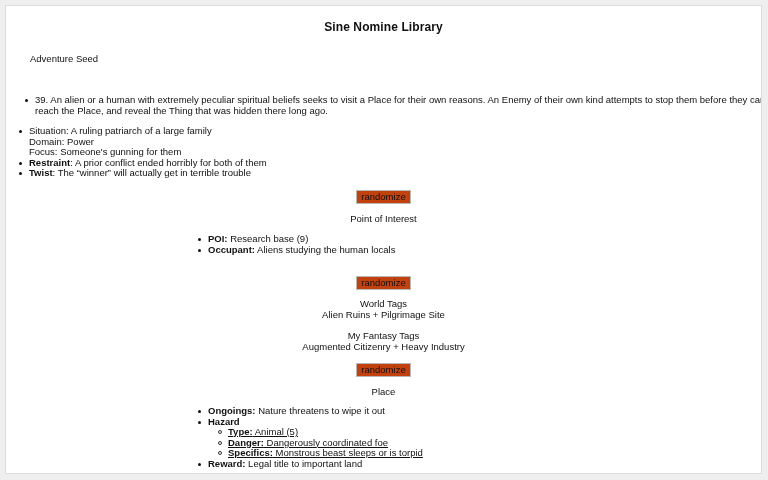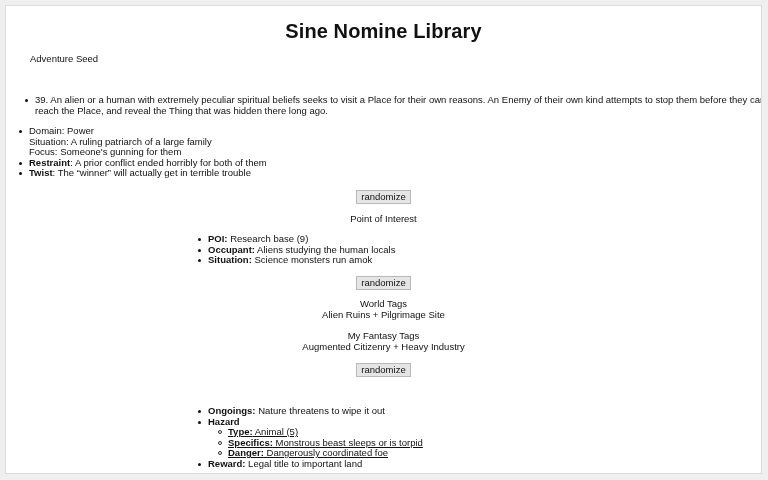--- a/index.html
+++ b/index.html
@@ -13,21 +13,21 @@
   }
   .panel {
     position: absolute; left: 5px; top: 5px; width: 757px; height: 469px;
     background: #fff;
     border: 1px solid #dcdcdc;
     box-sizing: border-box;
     overflow: hidden;
   }
   h1 {
     margin: 0; position: absolute; top: 14px; left: 0; right: 0;
-    text-align: center; font-size: 20px; font-weight: bold; letter-spacing: 0.1px;
+    text-align: center; font-size: 12px; font-weight: bold; letter-spacing: 0.1px;
   }
   .seed-heading {
     position: absolute; left: 24px; top: 47px;
     font-weight: normal; font-size: 9.5px;
   }
   ul { margin: 0; padding-left: 0; list-style: none; }
   li { position: relative; line-height: 10.5px; }
   li.b::before {
     content: ""; position: absolute; left: -10px; top: 4px;
     width: 3px; height: 3px; background: #111; border-radius: 50%;
@@ -38,21 +38,21 @@
     box-sizing: content-box; width: 2px; height: 2px;
   }
   .seed-list { position: absolute; left: 23px; top: 89px; width: 735px; }
   .seed-list.one { top: 89px; }
   .seed-list.two { top: 120px; }
   .center { position: absolute; left: 0; right: 0; text-align: center; }
   .btn {
     display: inline-block;
     font-family: "Liberation Sans", sans-serif;
     font-size: 9.5px; color: #111;
-    background: #e5e5e5; border: 1px solid #b8b8b8;
+    background: #c2410c; border: 1px solid #b8b8b8;
     padding: 1px 4px; line-height: 10px; cursor: pointer;
   }
   .section-list { position: absolute; left: 202px; width: 400px; }
   .sub { padding-left: 20px; }
   b { font-weight: bold; }
 </style>
 </head>
 <body>
 
 <div class="panel">
@@ -60,65 +60,65 @@
   <h1>Sine Nomine Library</h1>
 
   <div class="seed-heading">Adventure Seed</div>
 
   <ul class="seed-list one" style="left:23px; top:89px;margin-left:6px;">
     <li class="b">39. An alien or a human with extremely peculiar spiritual beliefs seeks to visit a Place for their own reasons. An Enemy of their own kind attempts to stop them before they can reach the Place, and reveal the Thing that was hidden there long ago.</li>
   </ul>
 
   <ul class="seed-list two" style="left:23px; top:120px;">
     <li class="b">
+      <div>Situation: A ruling patriarch of a large family</div>
       <div>Domain: Power</div>
-      <div>Situation: A ruling patriarch of a large family</div>
       <div>Focus: Someone's gunning for them</div>
     </li>
     <li class="b"><b>Restraint</b><span>: A prior conflict ended horribly for both of them</span></li>
     <li class="b"><b>Twist</b><span>: The “winner” will actually get in terrible trouble</span></li>
   </ul>
 
   <div class="center" style="top:184px;">
     <button class="btn">randomize</button>
   </div>
 
   <div class="center" style="top:207px;">Point of Interest</div>
 
   <ul class="section-list" style="top:228px;">
     <li class="b"><b>POI:</b><span> Research base (9)</span></li>
     <li class="b"><b>Occupant:</b><span> Aliens studying the human locals</span></li>
-    <li class="b"><b>Situation:</b><span> Science monsters run amok</span></li>
   </ul>
 
   <div class="center" style="top:270px;">
     <button class="btn">randomize</button>
   </div>
 
   <div class="center" style="top:293px; line-height:10.5px;">
     <div>World Tags</div>
     <div>Alien Ruins + Pilgrimage Site</div>
   </div>
 
   <div class="center" style="top:325px; line-height:10.5px;">
     <div>My Fantasy Tags</div>
     <div>Augmented Citizenry + Heavy Industry</div>
   </div>
 
   <div class="center" style="top:357px;">
     <button class="btn">randomize</button>
   </div>
 
+  <div class="center" style="top:380px;">Place</div>
 
   <ul class="section-list" style="top:400px;">
     <li class="b"><b>Ongoings:</b><span> Nature threatens to wipe it out</span></li>
     <li class="b">
       <b>Hazard</b>
       <ul class="sub" style="padding-left:20px;text-decoration:underline;">
         <li class="c"><b>Type:</b><span> Animal (5)</span></li>
+        <li class="c"><b>Danger:</b><span> Dangerously coordinated foe</span></li>
         <li class="c"><b>Specifics:</b><span> Monstrous beast sleeps or is torpid</span></li>
-        <li class="c"><b>Danger:</b><span> Dangerously coordinated foe</span></li>
       </ul>
     </li>
     <li class="b"><b>Reward:</b><span> Legal title to important land</span></li>
   </ul>
 
 </div>
 
 </body></html>

